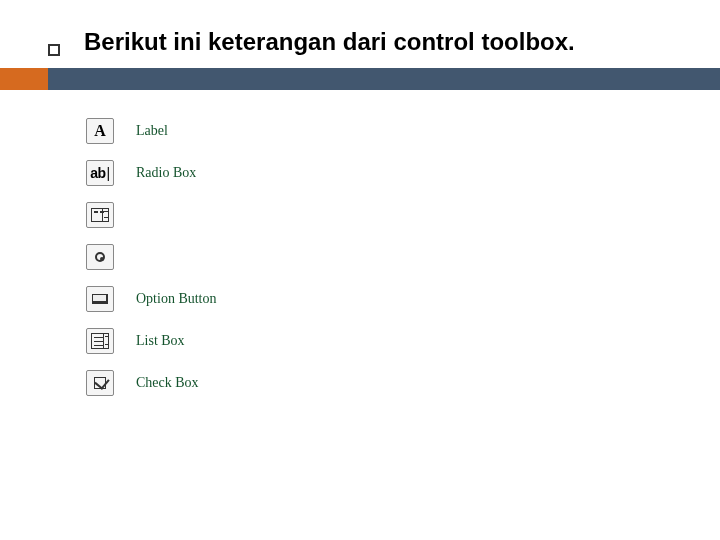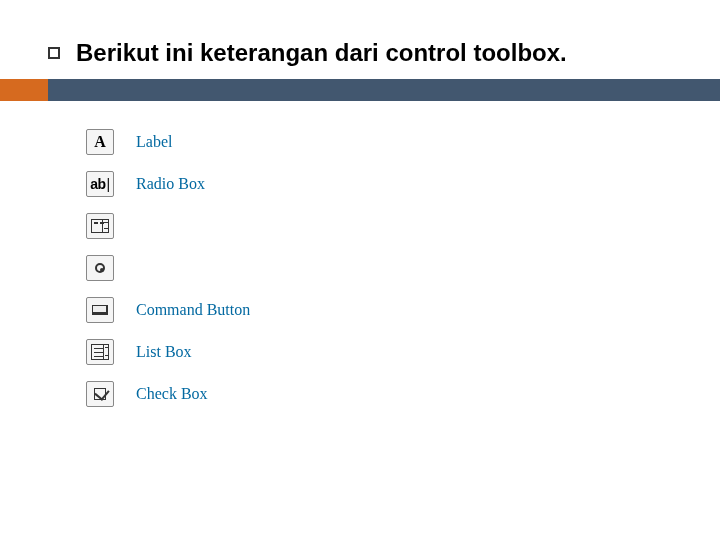--- a/index.html
+++ b/index.html
@@ -13,24 +13,23 @@
     color: #000;
   }
   .slide {
     width: 720px;
     height: 540px;
     position: relative;
     padding: 28px 40px 0 48px;
   }
   .heading {
     display: flex;
-    align-items: flex-start;
-    gap: 16px;
+    align-items: flex-end;
+    gap: 24px;
     margin-bottom: 12px;
-    margin-top: 11px;
   }
   .bullet-square {
     width: 12px;
     height: 12px;
     border: 2px solid #333;
     margin-top: 8px;
     flex-shrink: 0;
   }
   .heading h1 {
     margin: 0;
@@ -69,23 +68,23 @@
     border: 1px solid #888;
     background: #f5f5f5;
     border-radius: 2px;
     display: flex;
     align-items: center;
     justify-content: center;
     flex-shrink: 0;
     position: relative;
   }
   .item-label {
-    font-size: 16px;
+    font-size: 14px;
     font-family: Georgia, "Times New Roman", serif;
-    color: #0369a1;
+    color: #14532d;
   }
   
   .glyph-A {
     font-family: Georgia, serif;
     font-weight: bold;
     font-size: 16px;
   }
   .glyph-ab {
     font-family: Arial, sans-serif;
     font-weight: bold;
@@ -231,21 +230,21 @@
     <div class="item">
       <span class="icon-box">
         <span class="glyph-radio"></span>
       </span>
     </div>
 
     <div class="item">
       <span class="icon-box">
         <span class="glyph-cmd"></span>
       </span>
-      <span class="item-label">Command Button</span>
+      <span class="item-label">Option Button</span>
     </div>
 
     <div class="item">
       <span class="icon-box">
         <span class="glyph-list"></span>
       </span>
       <span class="item-label">List Box</span>
     </div>
 
     <div class="item">

